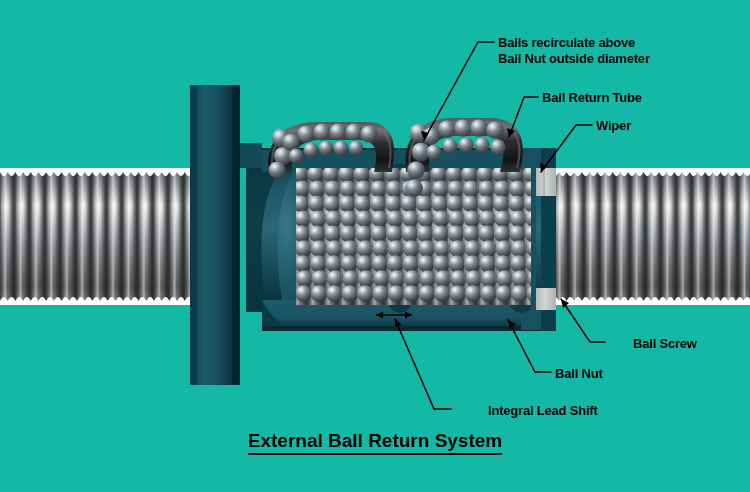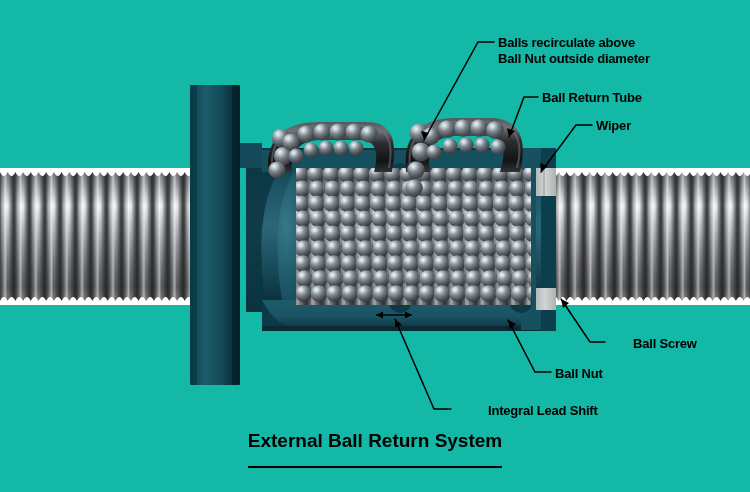--- a/index.html
+++ b/index.html
@@ -5,21 +5,21 @@
 <style>
   html,body{margin:0;padding:0;background:#ffffff;}
   body{width:750px;height:492px;overflow:hidden;
        font-family:"Liberation Sans","DejaVu Sans",sans-serif;}
   #stage{position:relative;width:750px;height:492px;background:#14b8a6;}
   #art{position:absolute;left:0;top:0;width:750px;height:492px;}
   .lbl{position:absolute;font-weight:bold;color:#000;letter-spacing:-0.2px;
        white-space:pre;line-height:1.22;}
   #title{position:absolute;left:0;top:430px;width:750px;text-align:center;
          font-size:19px;font-weight:bold;color:#000;}
-  #title span{border-bottom:2px solid #000;padding-bottom:15px;}
+  #title span{border-bottom:2px solid #000;padding-bottom:2px;}
 </style>
 </head>
 <body>
 
 <div id="stage">
 
   <svg id="art" viewBox="0 0 750 492">
     <defs>
 
       <linearGradient id="shaftV" x1="0" y1="0" x2="0" y2="1">

